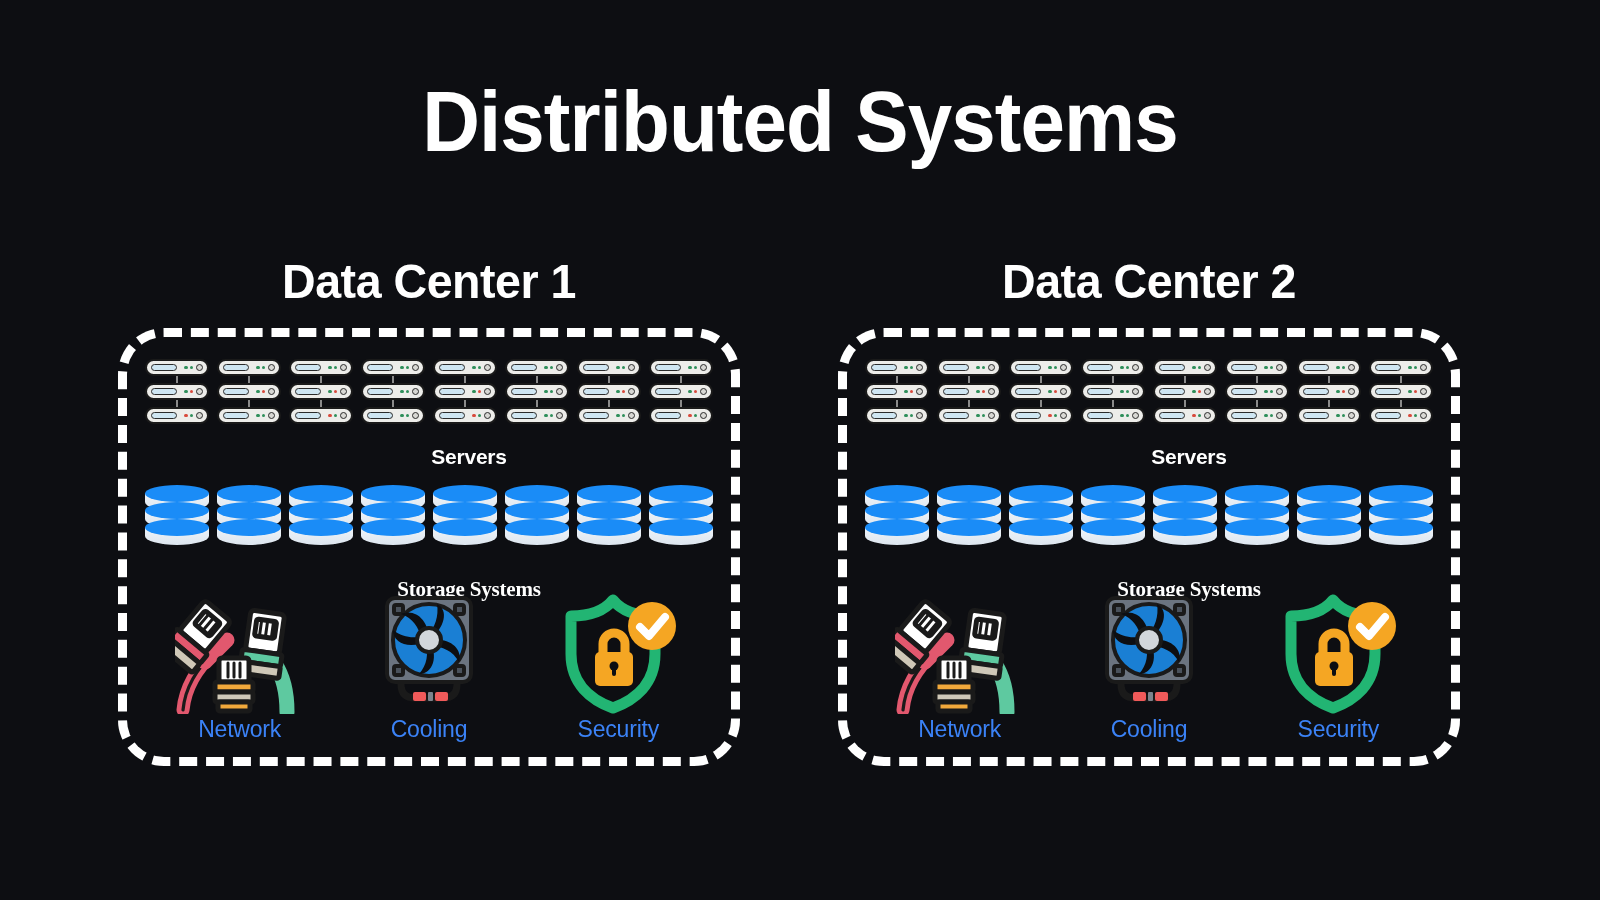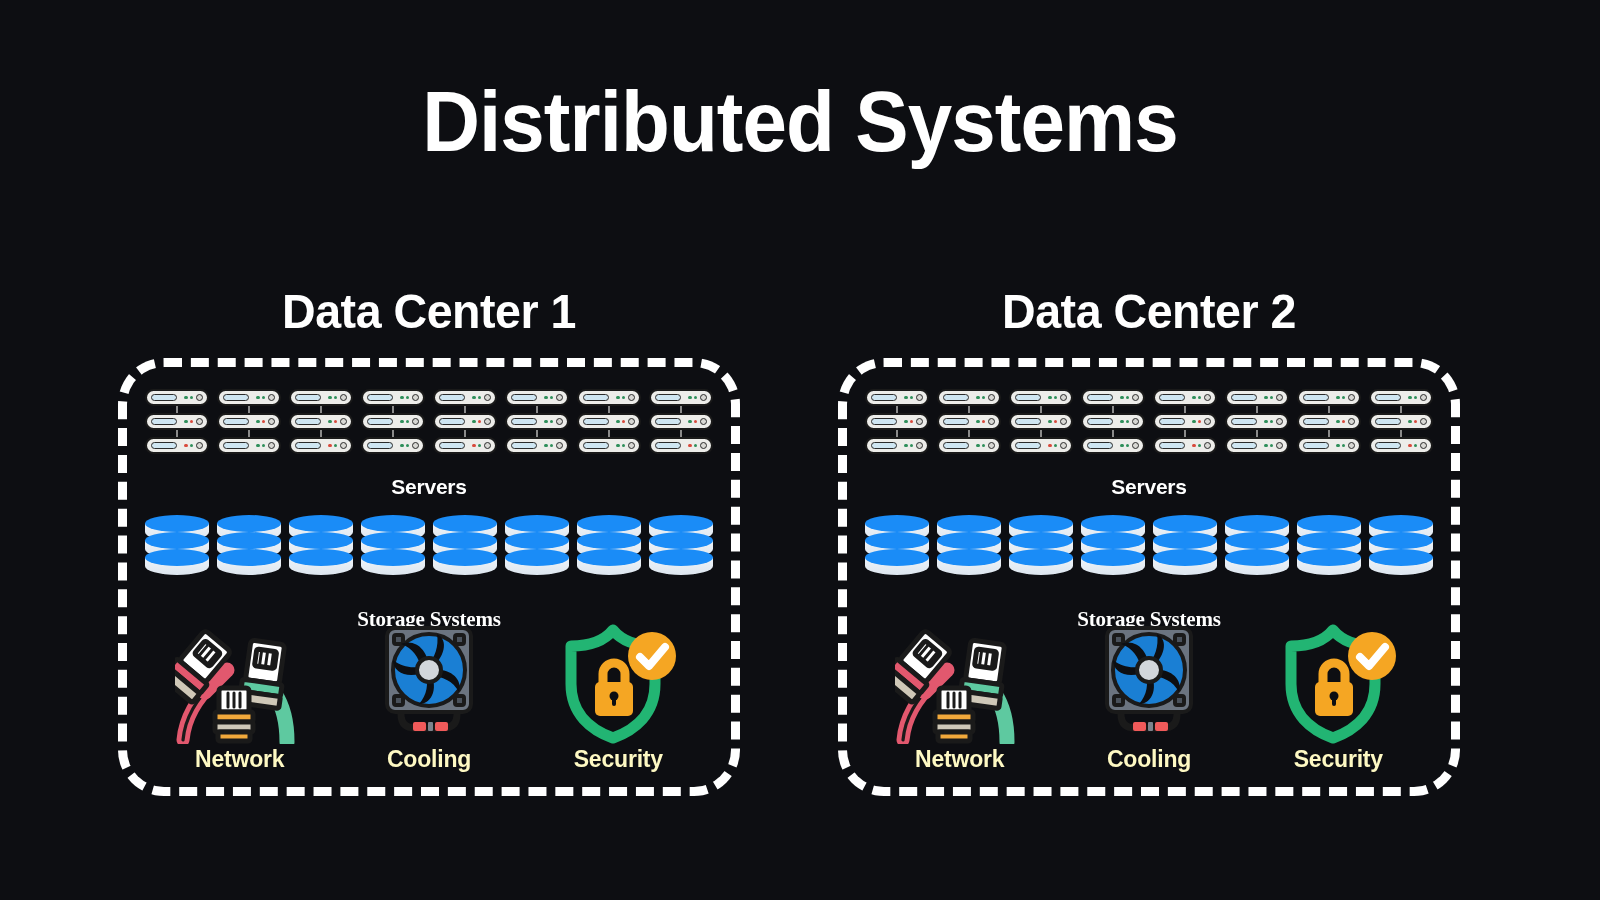--- a/index.html
+++ b/index.html
@@ -27,21 +27,21 @@
     font-weight: bold;
     letter-spacing: -1px;
     line-height: 1;
     color: #ffffff;
     transform: scaleX(0.93);
   }
 
   
   .dc-wrap {
     position: absolute;
-    top: 288px;
+    top: 258px;
   }
   .dc-left  { left: 118px;  width: 622px; }
   .dc-right { left: 838px;  width: 622px; }
 
   .dc-heading {
     text-align: center;
     font-size: 48px;
     font-weight: bold;
     letter-spacing: -0.5px;
     color: #ffffff;
@@ -123,20 +123,21 @@
   
   .caption {
     position: absolute;
     left: 0;
     width: 100%;
     text-align: center;
     font-size: 21px;
     font-weight: bold;
     color: #ffffff;
     letter-spacing: -0.2px;
+    padding-left: 40px;
   }
   .cap-servers { top: 108px; }
   .cap-storage { top: 240px; font-family: Liberation Serif, serif; }
 
   
   .storage-row {
     position: absolute;
     top: 148px;
     left: 18px;
     right: 18px;
@@ -186,22 +187,22 @@
   .feature {
     width: 170px;
     text-align: center;
   }
   .feature-art {
     height: 122px;
     position: relative;
   }
   .feature-label {
     font-size: 23px;
-    font-weight: bold;
-    color: #fef9c3;
+    font-weight: normal;
+    color: #3b82f6;
     letter-spacing: -0.2px;
     margin-top: 2px;
   }
   .feature-art svg { display: block; margin: 0 auto; }
 </style>
 </head>
 <body>
 
 <div class="page-title">Distributed Systems</div>
 

